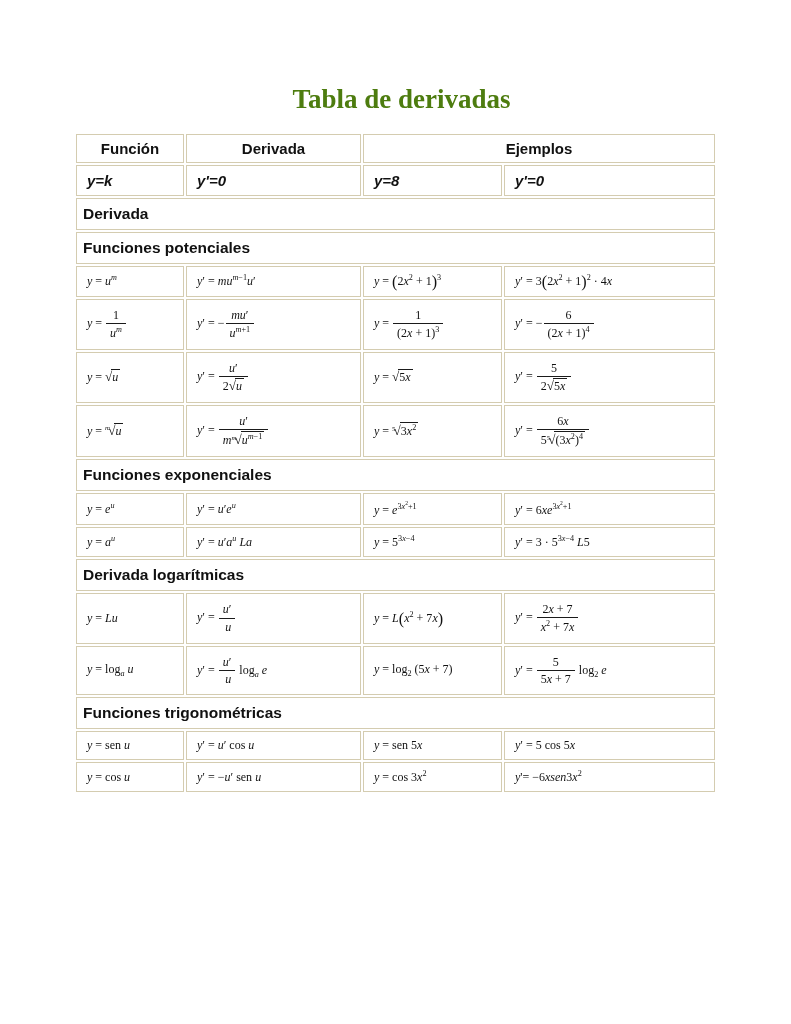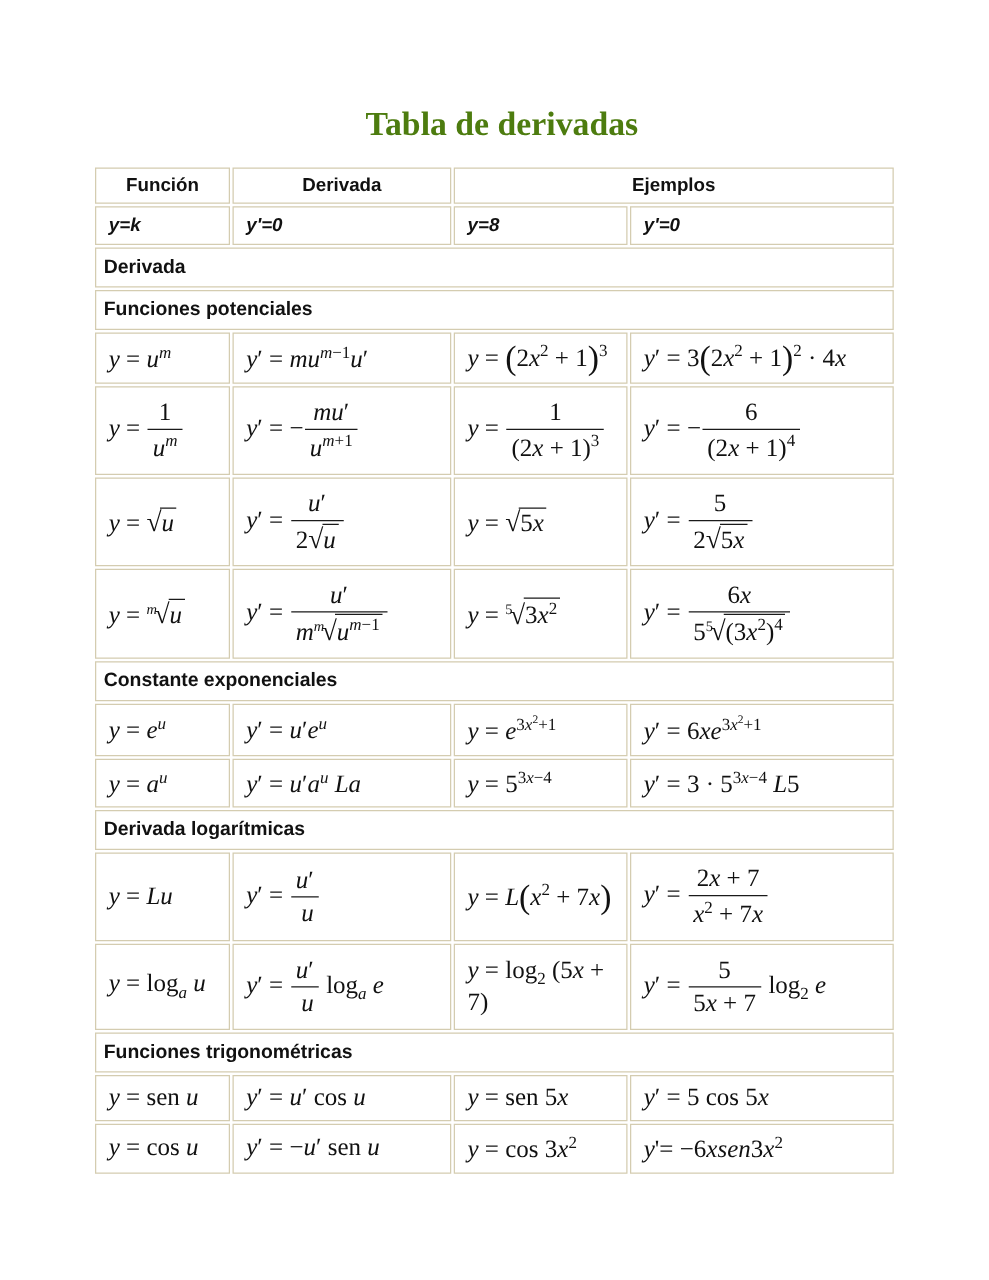--- a/index.html
+++ b/index.html
@@ -35,21 +35,21 @@
   tr.section td {
     font-size:15.5px; font-weight:bold; text-align:left;
     padding:6px 6px;
   }
   tr.plain td {
     font-size:15px; font-weight:bold; font-style:italic;
     padding:6px 10px;
   }
   tr.math td {
     font-family:"Liberation Serif", serif;
-    font-size:20px;
+    font-size:12px;
     padding:6px 10px;
     vertical-align:middle;
   }
   
   sup { font-size:68%; }
   sub { font-size:68%; }
   .fr { display:inline-block; vertical-align:middle; text-align:center; margin:2px 1px; }
   .nu { display:block; padding:0 4px 1px 4px; border-bottom:1px solid #1a1a1a; line-height:1.2; }
   .de { display:block; padding:1px 4px 0 4px; line-height:1.2;text-align:right; }
   .sq { white-space:nowrap; }
@@ -109,21 +109,21 @@
           <td><i>y</i> = <span class="sq"><span class="rs">√</span><span class="vb">5<i>x</i></span></span></td>
           <td><i>y</i>′ = <span class="fr"><span class="nu">5</span><span class="de">2<span class="sq"><span class="rs">√</span><span class="vb">5<i>x</i></span></span></span></span></td>
         </tr>
         <tr class="math">
           <td><i>y</i> = <span class="sq"><sup class="ri"><i>m</i></sup><span class="rs">√</span><span class="vb"><i>u</i></span></span></td>
           <td><i>y</i>′ = <span class="fr"><span class="nu"><i>u</i>′</span><span class="de"><i>m</i><span class="sq"><sup class="ri"><i>m</i></sup><span class="rs">√</span><span class="vb"><i>u</i><sup><i>m</i>−1</sup></span></span></span></span></td>
           <td><i>y</i> = <span class="sq"><sup class="ri">5</sup><span class="rs">√</span><span class="vb">3<i>x</i><sup>2</sup></span></span></td>
           <td><i>y</i>′ = <span class="fr"><span class="nu">6<i>x</i></span><span class="de">5<span class="sq"><sup class="ri">5</sup><span class="rs">√</span><span class="vb">(3<i>x</i><sup>2</sup>)<sup>4</sup></span></span></span></span></td>
         </tr>
         <tr class="section">
-          <td colspan="4">Constante exponenciales</td>
+          <td colspan="4">Funciones exponenciales</td>
         </tr>
         <tr class="math">
           <td><i>y</i> = <i>e</i><sup><i>u</i></sup></td>
           <td><i>y</i>′ = <i>u</i>′<i>e</i><sup><i>u</i></sup></td>
           <td><i>y</i> = <i>e</i><sup>3<i>x</i><sup>2</sup>+1</sup></td>
           <td><i>y</i>′ = 6<i>xe</i><sup>3<i>x</i><sup>2</sup>+1</sup></td>
         </tr>
         <tr class="math">
           <td><i>y</i> = <i>a</i><sup><i>u</i></sup></td>
           <td><i>y</i>′ = <i>u</i>′<i>a</i><sup><i>u</i></sup> <i>La</i></td>

